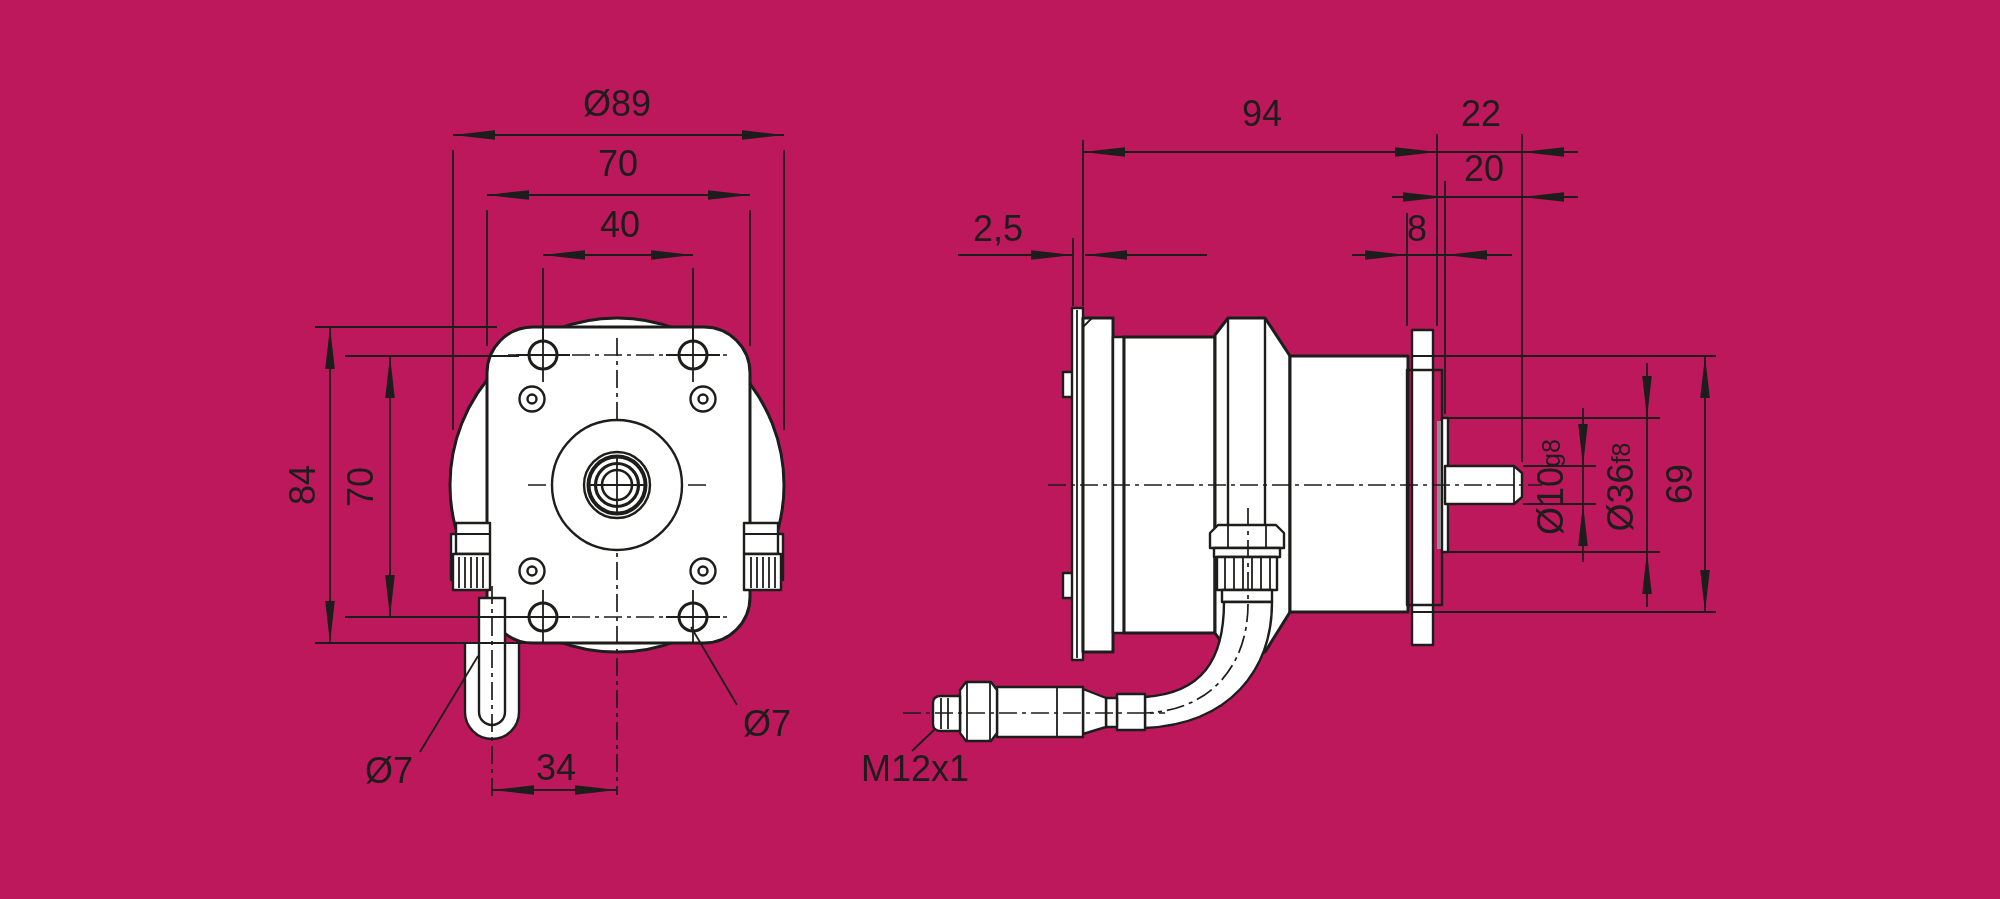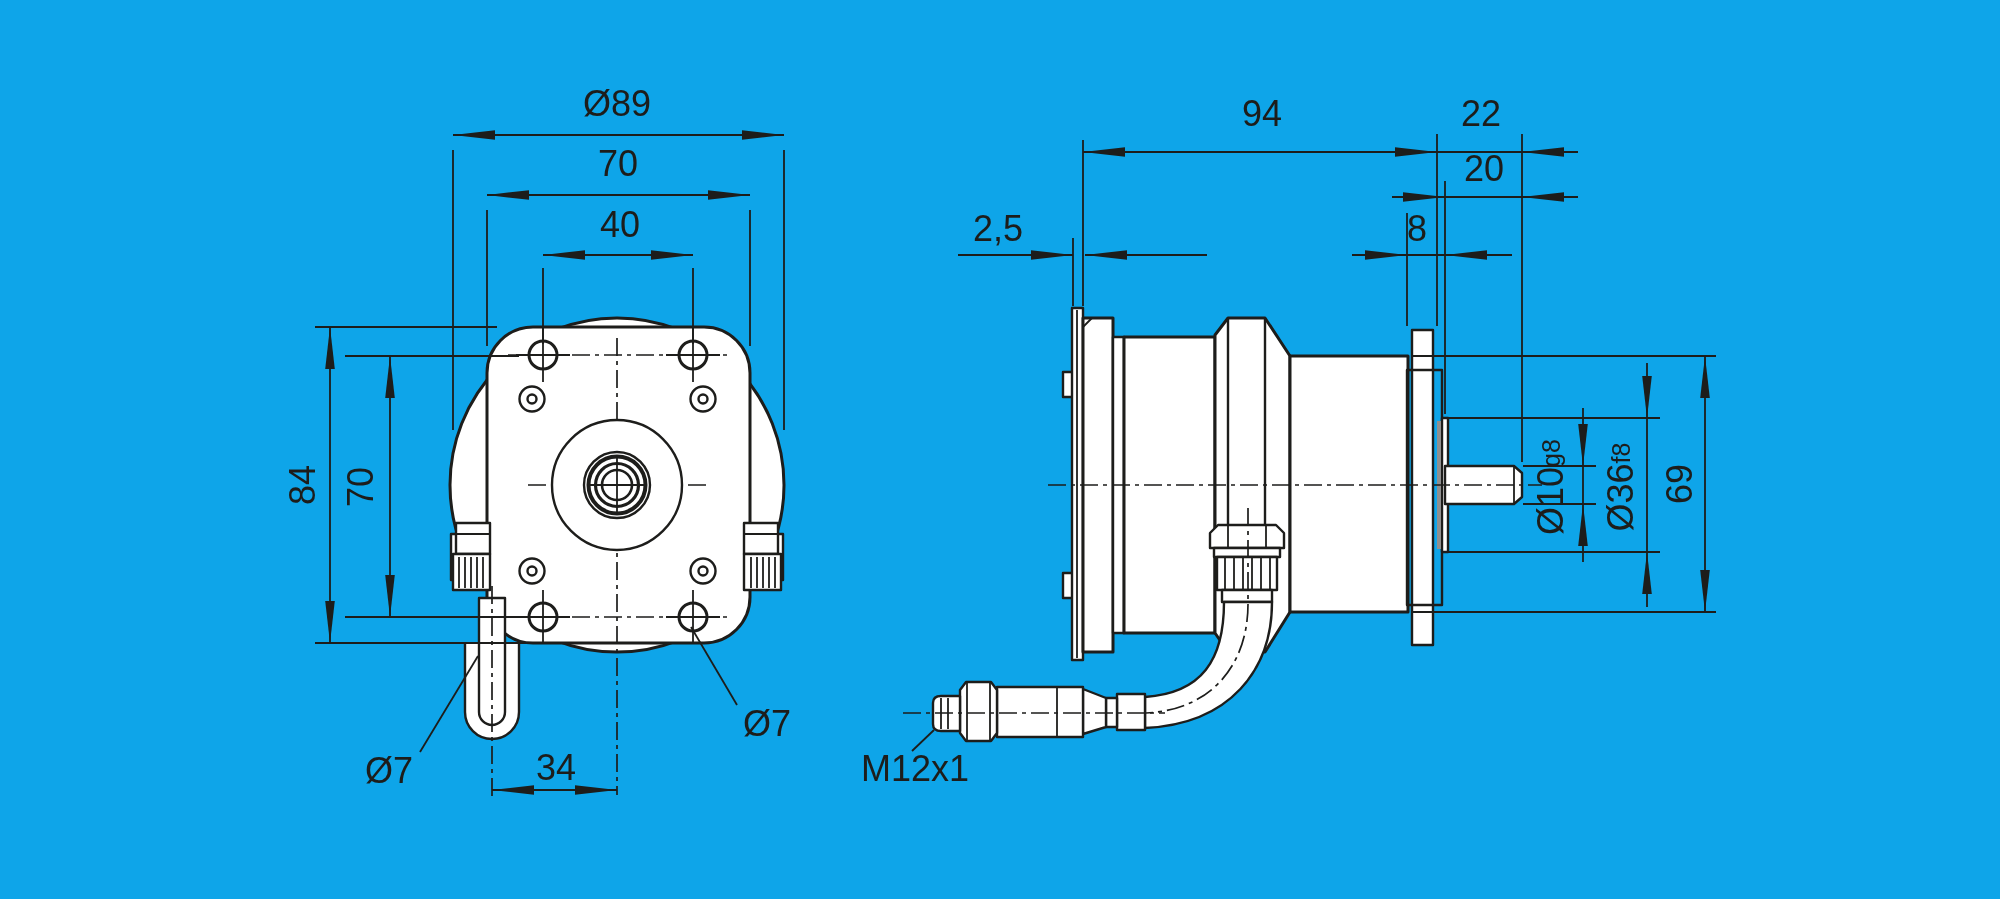--- a/index.html
+++ b/index.html
@@ -1,16 +1,16 @@
 <!DOCTYPE html>
 <html><head>
 <meta charset="utf-8">
 <style>
   html,body{margin:0;padding:0;background:#ffffff;}
-  .stage{width:2000px;height:899px;background:#0ea5e9;position:relative;font-family:"Liberation Sans",sans-serif;}
+  .stage{width:2000px;height:899px;background:#be185d;position:relative;font-family:"Liberation Sans",sans-serif;}
   svg{display:block;}
   .o3{stroke:#1d1d1b;stroke-width:3;fill:none;stroke-linejoin:round;}
   .o2{stroke:#1d1d1b;stroke-width:2.4;fill:none;stroke-linejoin:round;}
   .th{stroke:#1d1d1b;stroke-width:1.8;fill:none;}
   .cl{stroke:#1d1d1b;stroke-width:1.7;fill:none;stroke-dasharray:18 5 4 5;}
   .wf{fill:#ffffff;}
   .nf{fill:none;}
   .t{font-family:"Liberation Sans",sans-serif;font-size:36px;fill:#1d1d1b;}
   .ts{font-family:"Liberation Sans",sans-serif;font-size:25px;fill:#1d1d1b;}
   .mid{text-anchor:middle;}

